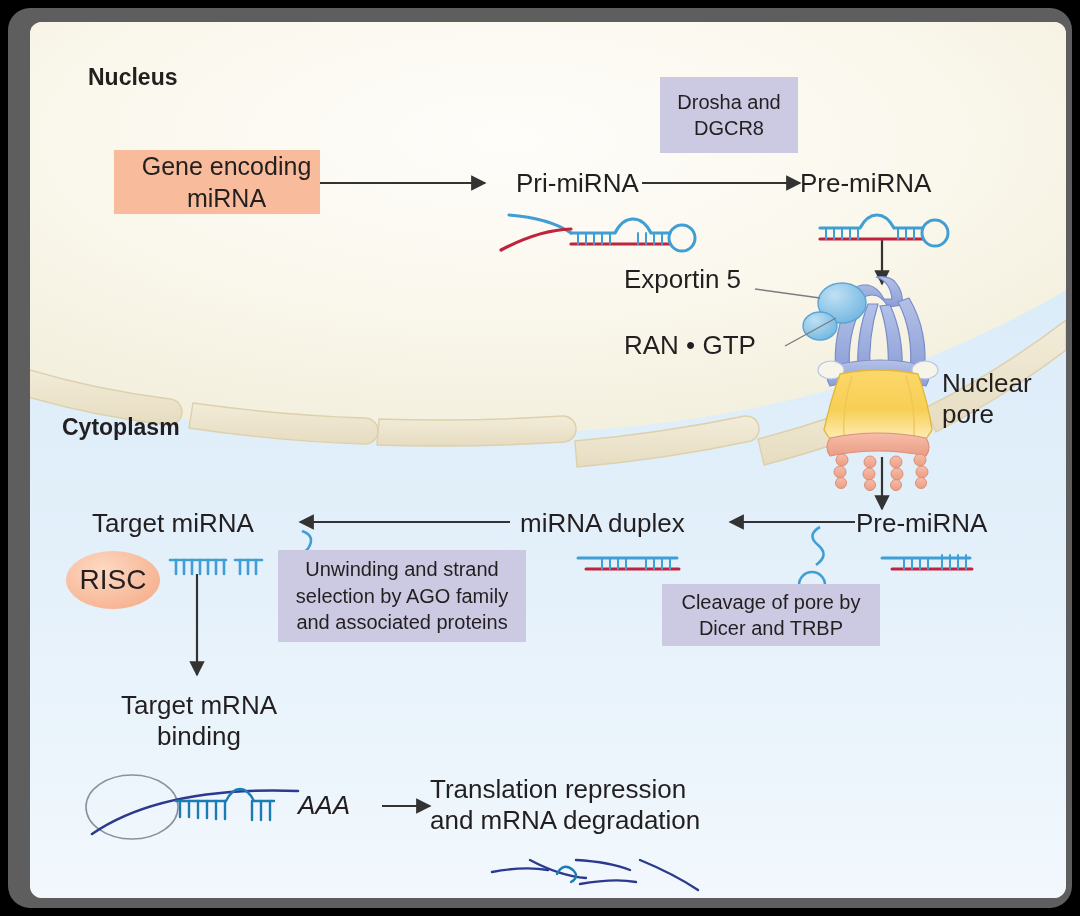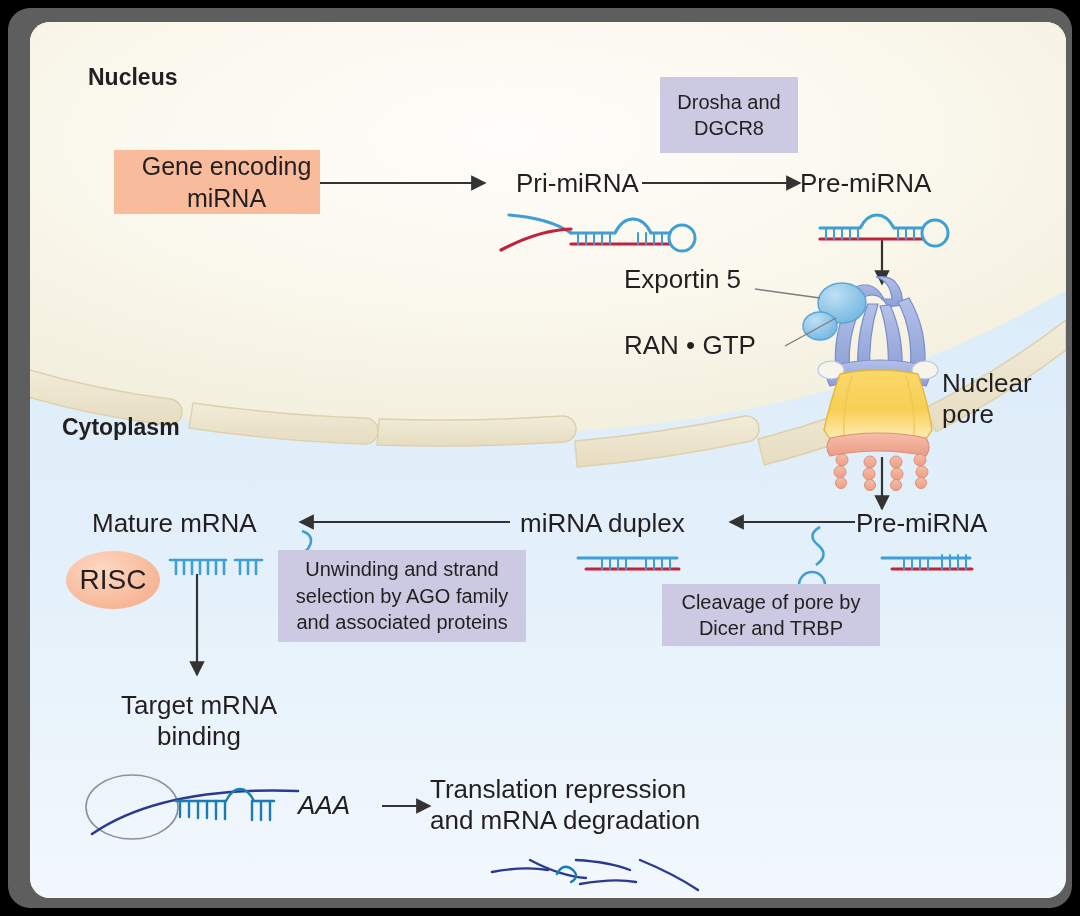--- a/index.html
+++ b/index.html
@@ -1,21 +1,21 @@
 <!DOCTYPE html>
 <html><head>
 <meta charset="utf-8">
 <style>
   html,body{margin:0;padding:0;background:#000;}
   body{width:1080px;height:916px;overflow:hidden;
        font-family:"Liberation Sans","DejaVu Sans",sans-serif;}
   #frame{position:absolute;left:8px;top:8px;width:1064px;height:900px;
          border-radius:22px;background:#5e5e5e;box-sizing:border-box;}
   #canvas{position:absolute;left:22px;top:14px;width:1036px;height:876px;
-          border-radius:20px;overflow:hidden;background:#fdba74;}
+          border-radius:12px;overflow:hidden;background:#fdba74;}
   svg.layer{position:absolute;left:0;top:0;width:1036px;height:876px;}
   .lbl{position:absolute;color:#231f20;white-space:pre;line-height:1.18;}
   .compartment{font-size:23px;font-weight:bold;}
   .node{font-size:26px;}
   .pbox{position:absolute;background:#ccc9e2;color:#231f20;font-size:20px;
         line-height:1.32;text-align:center;display:flex;align-items:center;
         justify-content:center;box-sizing:border-box;}
   .obox{position:absolute;background:#f8bb9b;color:#231f20;font-size:25px;
         line-height:1.3;text-align:center;display:flex;align-items:center;
         justify-content:center;box-sizing:border-box;}
@@ -275,21 +275,21 @@
 
   <div class="lbl node" style="left:594px;top:308px;">RAN • GTP</div>
 
   <div class="lbl node" style="left:912px;top:346px;">Nuclear
 pore</div>
 
   <div class="lbl node" style="left:826px;top:486px;">Pre-miRNA</div>
 
   <div class="lbl node" style="left:490px;top:486px;">miRNA duplex</div>
 
-  <div class="lbl node" style="left:62px;top:486px;">Mature mRNA</div>
+  <div class="lbl node" style="left:62px;top:486px;">Target miRNA</div>
 
   <div class="risc">RISC</div>
 
   <div class="pbox" style="left:632px;top:562px;width:218px;height:62px;">Cleavage of pore by
 Dicer and TRBP</div>
 
   <div class="pbox" style="left:248px;top:528px;width:248px;height:92px;">Unwinding and strand
 selection by AGO family
 and associated proteins</div>
 

